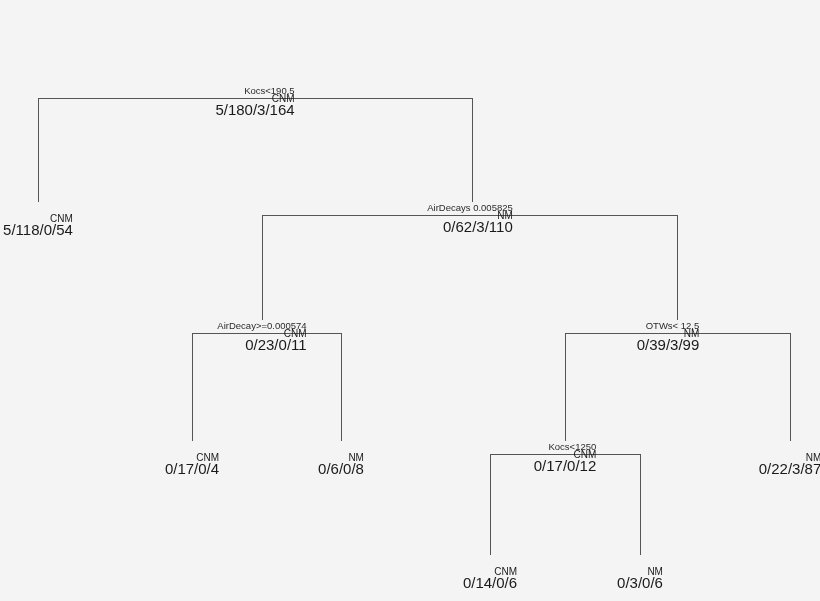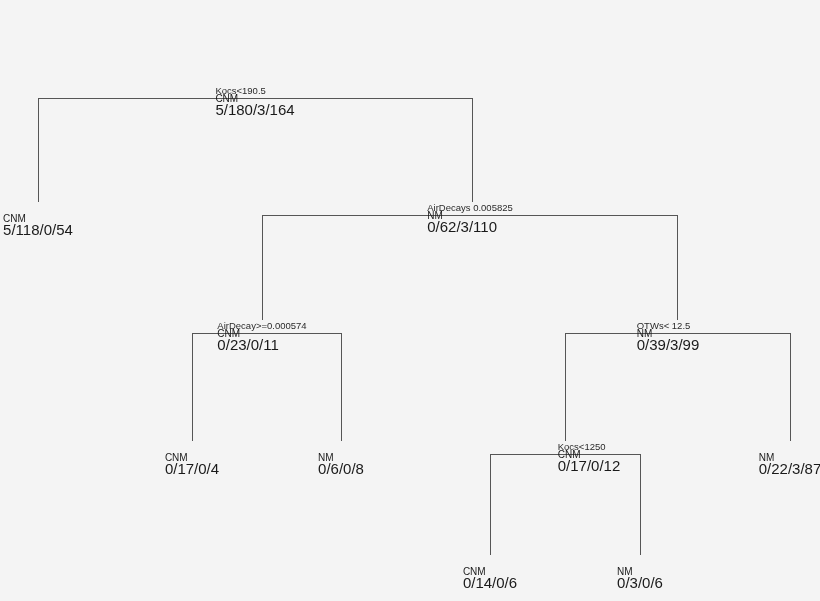--- a/index.html
+++ b/index.html
@@ -32,21 +32,21 @@
   }
   svg.branches {
     position: absolute;
     left: 0;
     top: 0;
     width: 820px;
     height: 601px;
   }
   .node {
     position: absolute;
-    text-align: left;
+    text-align: right;
     color: #1a1a1a;
     white-space: nowrap;
     transform: translateX(-50%);
   }
   .split-label {
     font-size: 9.5px;
     line-height: 11px;
     color: #2a2a2a;
   }
   .class-label {
@@ -116,21 +116,21 @@
       <div class="node leaf-node" style="left: 192px; top: 441px;">
         <div style="height: 11px;"></div>
         <div class="class-label">CNM</div>
         <div class="counts-label">0/17/0/4</div>
       </div>
       <div class="node leaf-node" style="left: 341px; top: 441px;">
         <div style="height: 11px;"></div>
         <div class="class-label">NM</div>
         <div class="counts-label">0/6/0/8</div>
       </div>
-      <div class="node split-node" style="left: 565px; top: 441px; margin-left: 24px;">
+      <div class="node split-node" style="left: 565px; top: 441px;">
         <div class="split-label">Kocs&lt;1250</div>
         <div class="class-label">CNM</div>
         <div class="counts-label">0/17/0/12</div>
       </div>
       <div class="node leaf-node" style="left: 790px; top: 441px;">
         <div style="height: 11px;"></div>
         <div class="class-label">NM</div>
         <div class="counts-label">0/22/3/87</div>
       </div>
       <div class="node leaf-node" style="left: 490px; top: 555px;">

